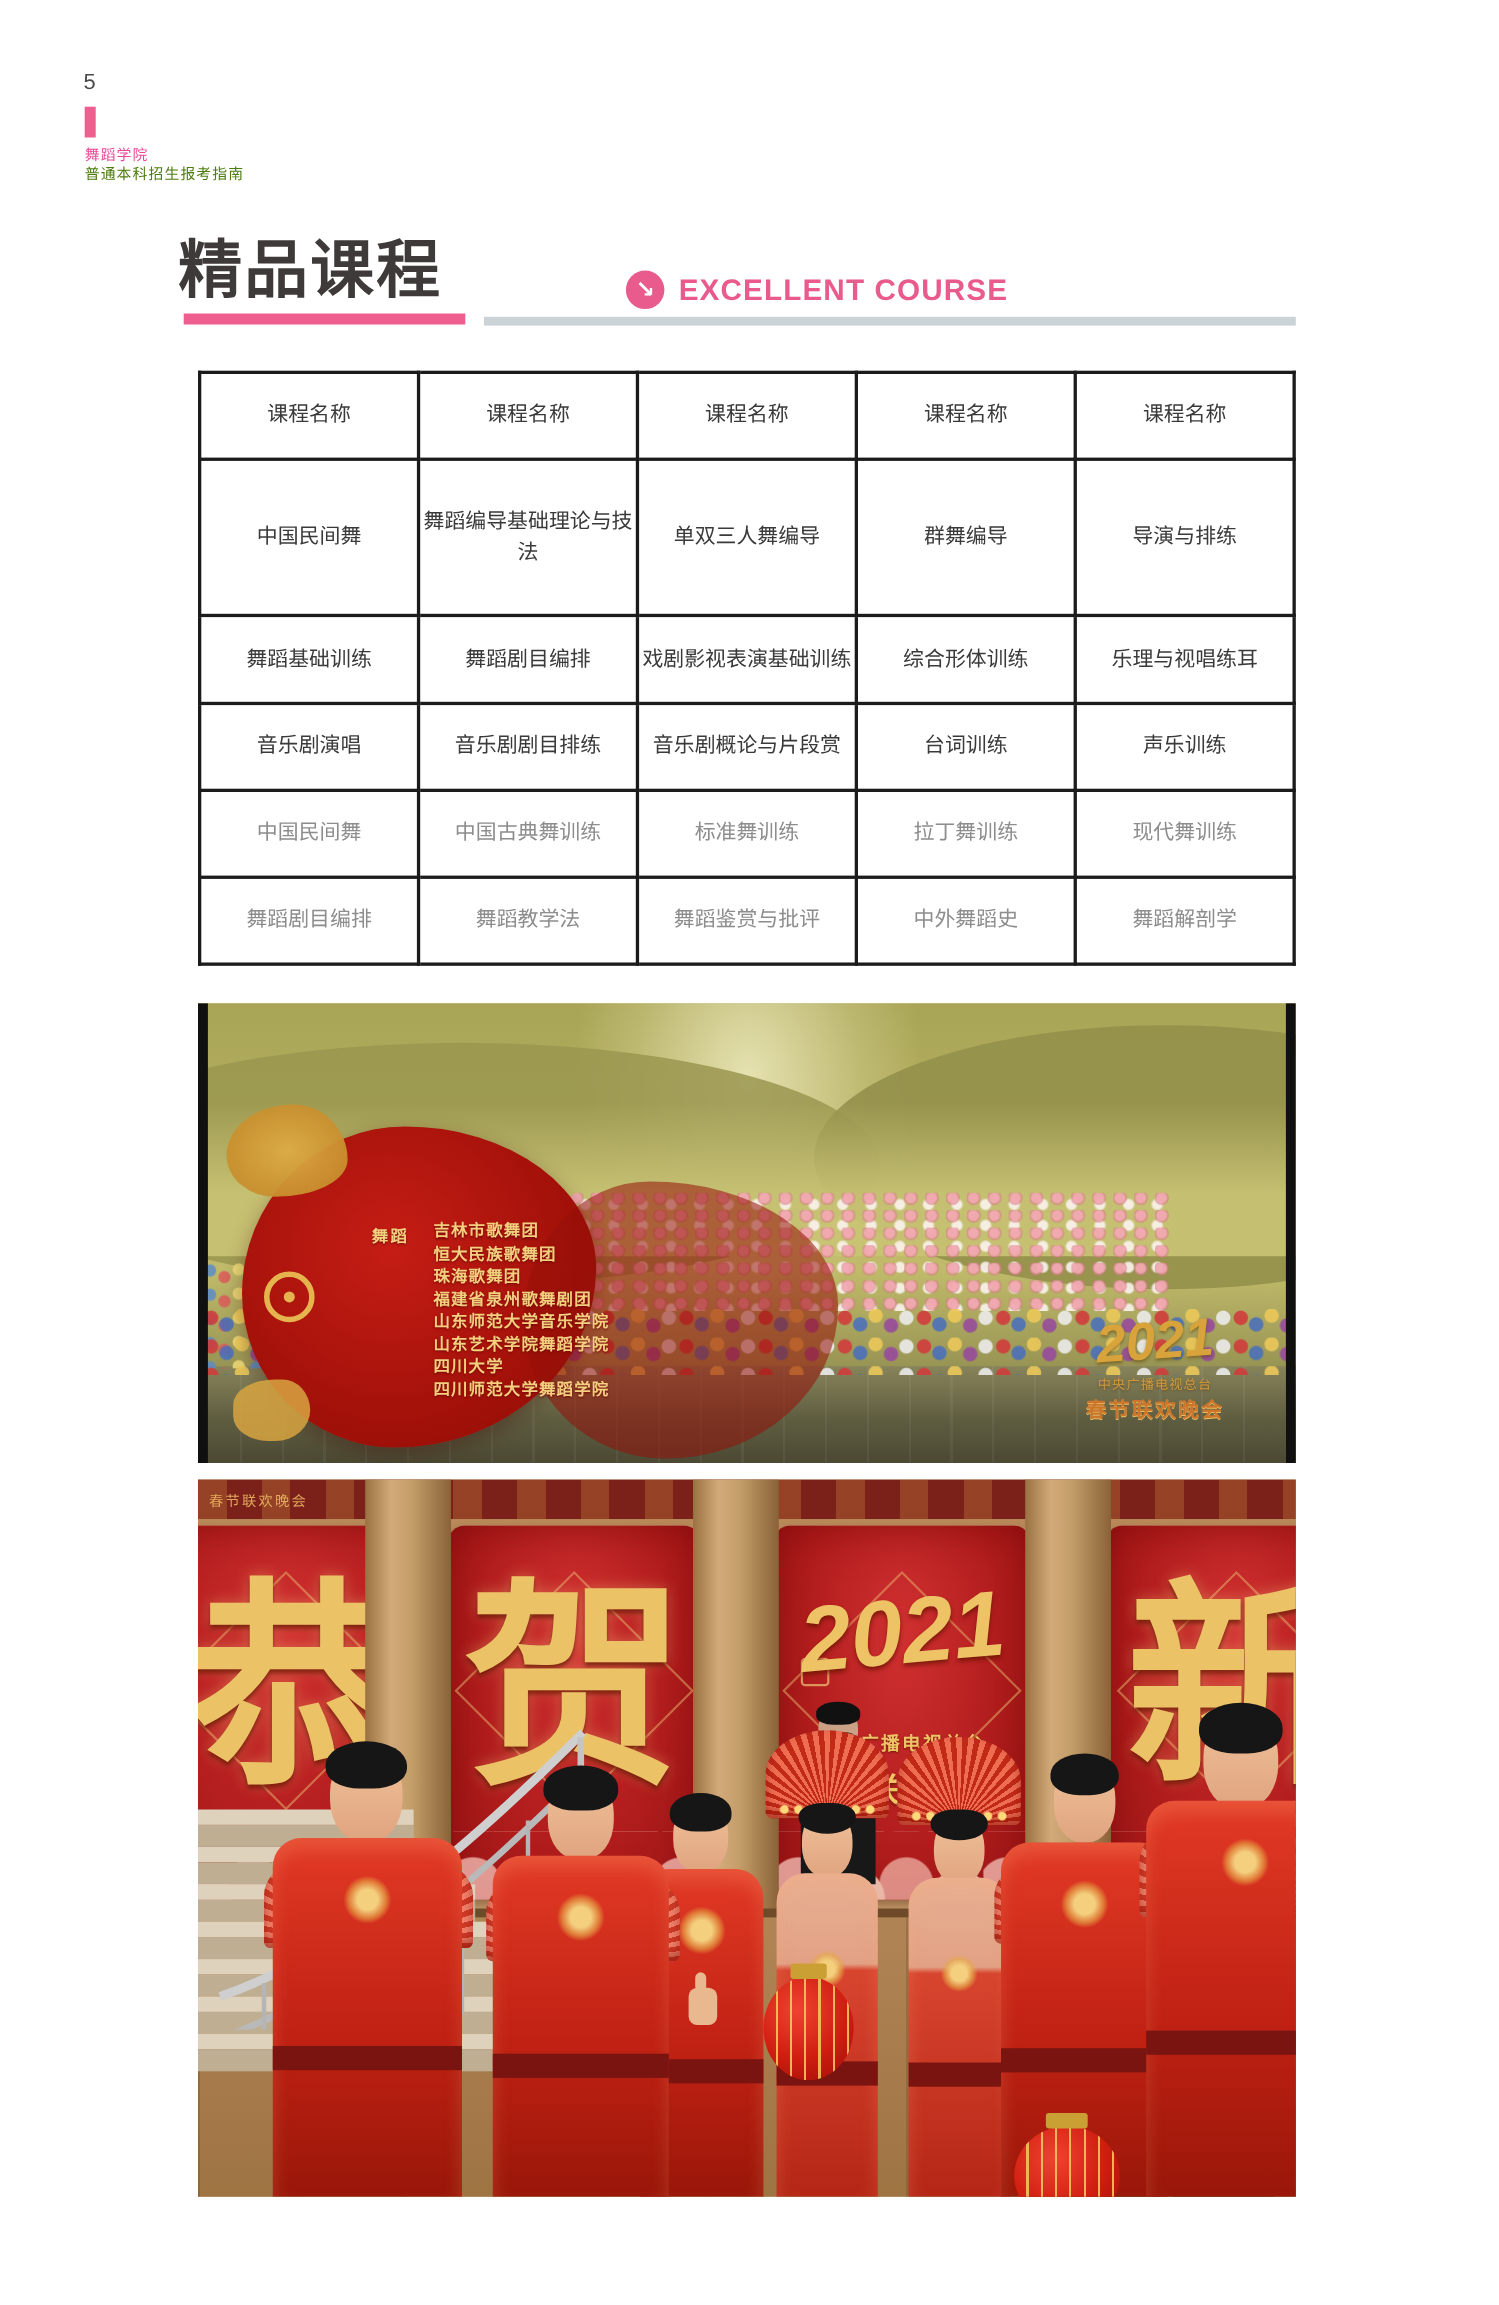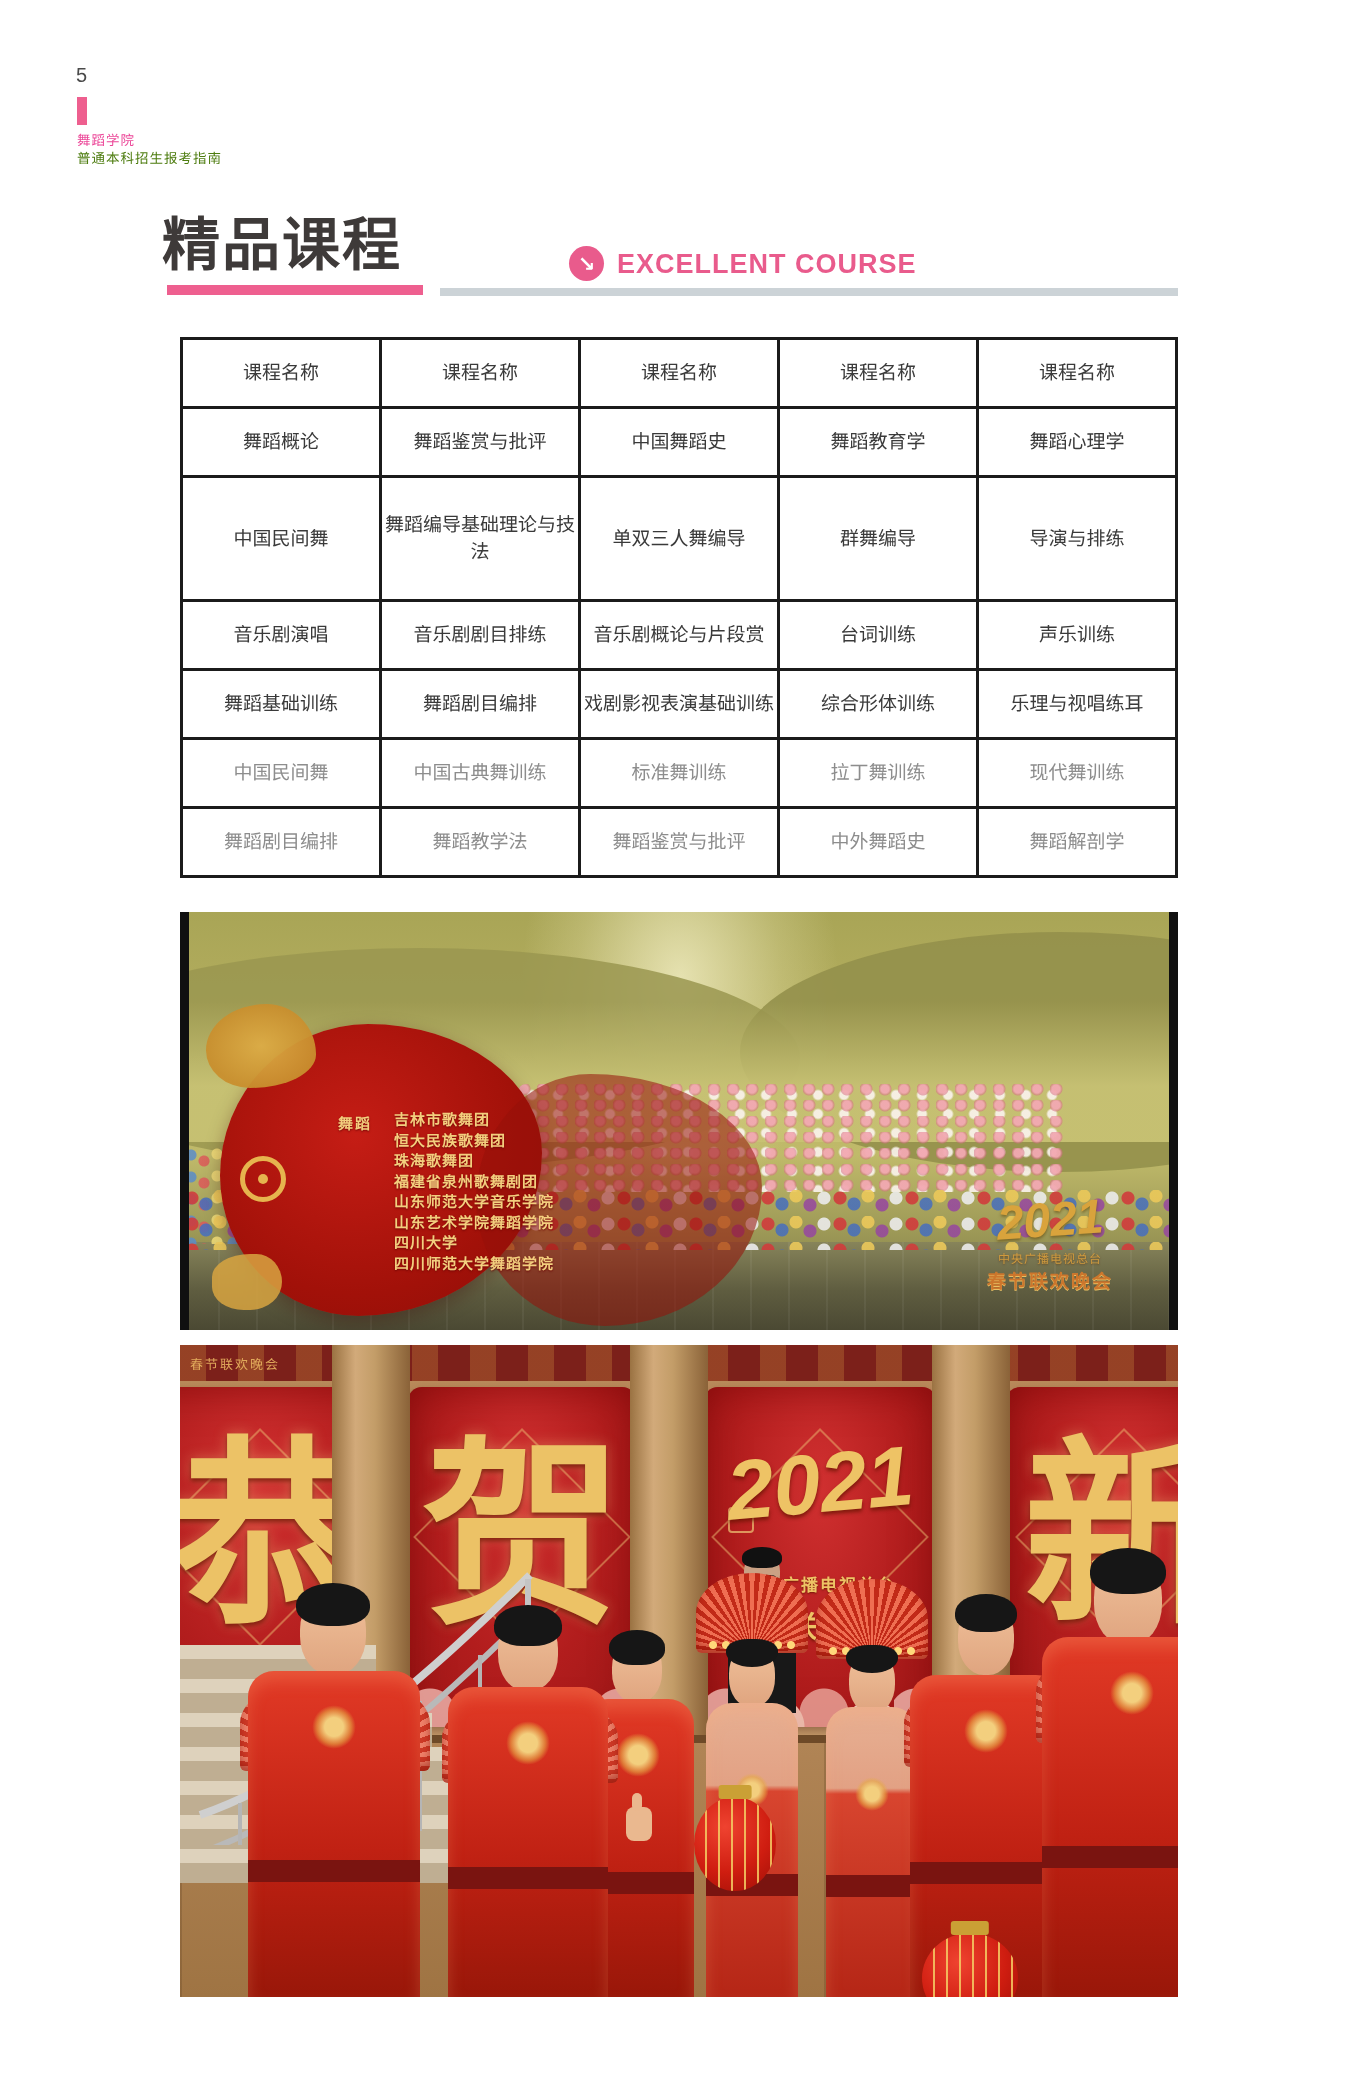--- a/index.html
+++ b/index.html
@@ -222,46 +222,39 @@
     <table class="course">
       <tbody>
           <tr>
         <td>课程名称</td>
         <td>课程名称</td>
         <td>课程名称</td>
         <td>课程名称</td>
         <td>课程名称</td>
       </tr>
       <tr>
-        <td>舞蹈概论</td>
-        <td>舞蹈鉴赏与批评</td>
-        <td>中国舞蹈史</td>
-        <td>舞蹈教育学</td>
-        <td>舞蹈心理学</td>
-      </tr>
-      <tr>
         <td>中国民间舞</td>
         <td>舞蹈编导基础理论与技法</td>
         <td>单双三人舞编导</td>
         <td>群舞编导</td>
         <td>导演与排练</td>
+      </tr>
+      <tr>
+        <td>舞蹈基础训练</td>
+        <td>舞蹈剧目编排</td>
+        <td>戏剧影视表演基础训练</td>
+        <td>综合形体训练</td>
+        <td>乐理与视唱练耳</td>
       </tr>
       <tr>
         <td>音乐剧演唱</td>
         <td>音乐剧剧目排练</td>
         <td>音乐剧概论与片段赏</td>
         <td>台词训练</td>
         <td>声乐训练</td>
-      </tr>
-      <tr>
-        <td>舞蹈基础训练</td>
-        <td>舞蹈剧目编排</td>
-        <td>戏剧影视表演基础训练</td>
-        <td>综合形体训练</td>
-        <td>乐理与视唱练耳</td>
       </tr>
       <tr class="muted">
         <td>中国民间舞</td>
         <td>中国古典舞训练</td>
         <td>标准舞训练</td>
         <td>拉丁舞训练</td>
         <td>现代舞训练</td>
       </tr>
       <tr class="muted">
         <td>舞蹈剧目编排</td>

